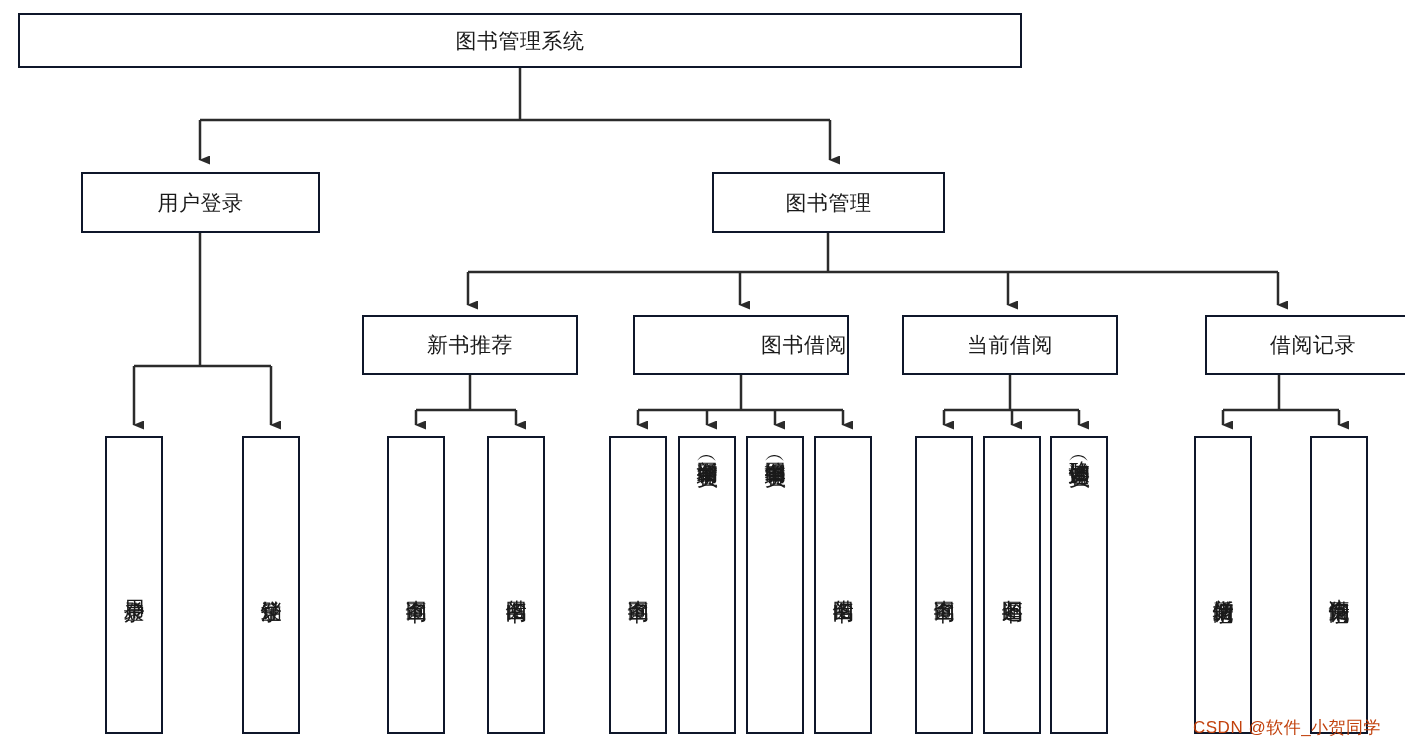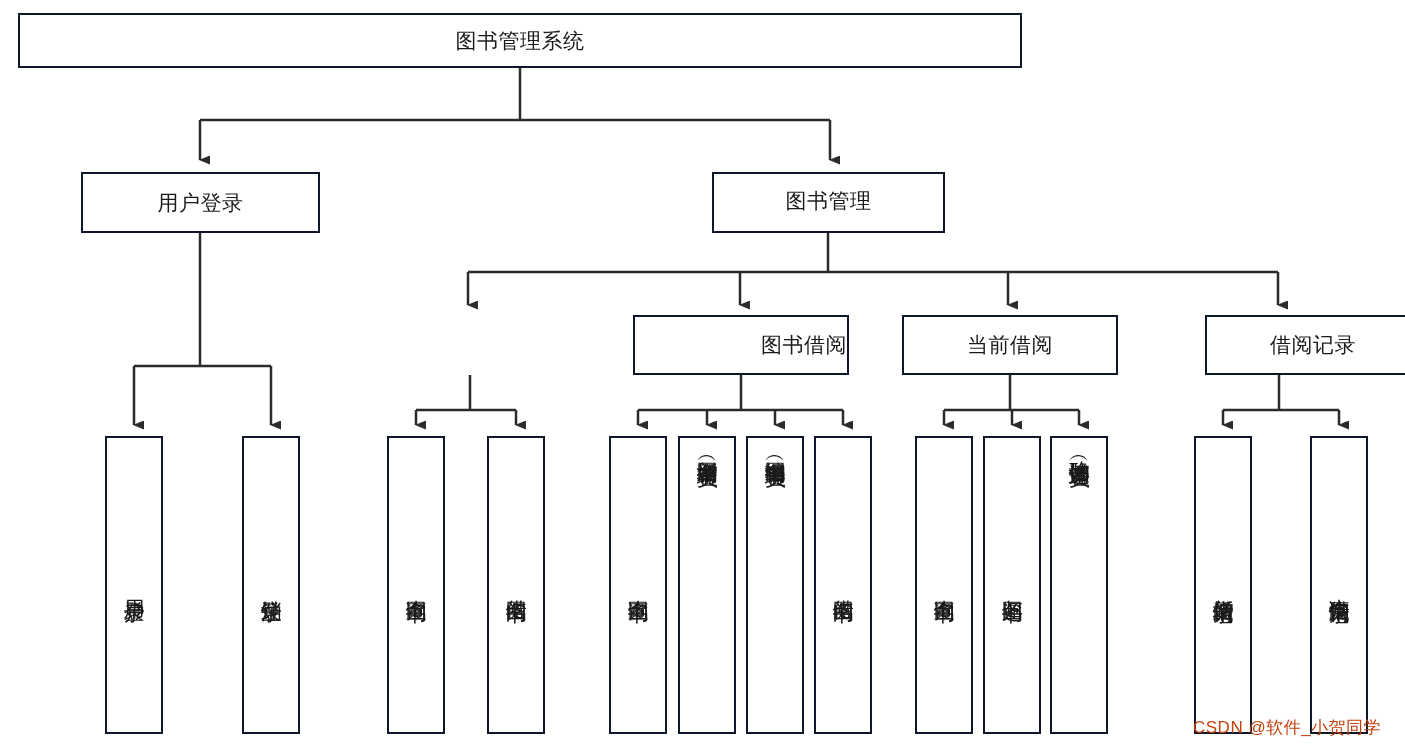--- a/index.html
+++ b/index.html
@@ -133,24 +133,27 @@
   </svg>
 
   <div class="node-box horiz" style="left:18px; top:13px; width:1004px; height:55px;">
     <span class="node-label">图书管理系统</span>
   </div>
 
   <div class="node-box horiz" style="left:81px; top:172px; width:239px; height:61px;">
     <span class="node-label">用户登录</span>
   </div>
 
-  <div class="node-box horiz" style="left:712px; top:172px; width:233px; height:61px;font-family:Liberation Mono, monospace;">
+  <div class="node-box horiz" style="left:712px; top:172px; width:233px; height:61px;">
     <span class="node-label">图书管理</span>
   </div>
 
+  <div class="node-box horiz" style="left:362px; top:315px; width:216px; height:60px;">
+    <span class="node-label">新书推荐</span>
+  </div>
 
   <div class="node-box horiz" style="left:633px; top:315px; width:216px; height:60px;justify-content:flex-end;">
     <span class="node-label">图书借阅</span>
   </div>
 
   <div class="node-box horiz" style="left:902px; top:315px; width:216px; height:60px;">
     <span class="node-label">当前借阅</span>
   </div>
 
   <div class="node-box horiz" style="left:1171px; top:315px; width:216px; height:60px;margin-left:34px;">

